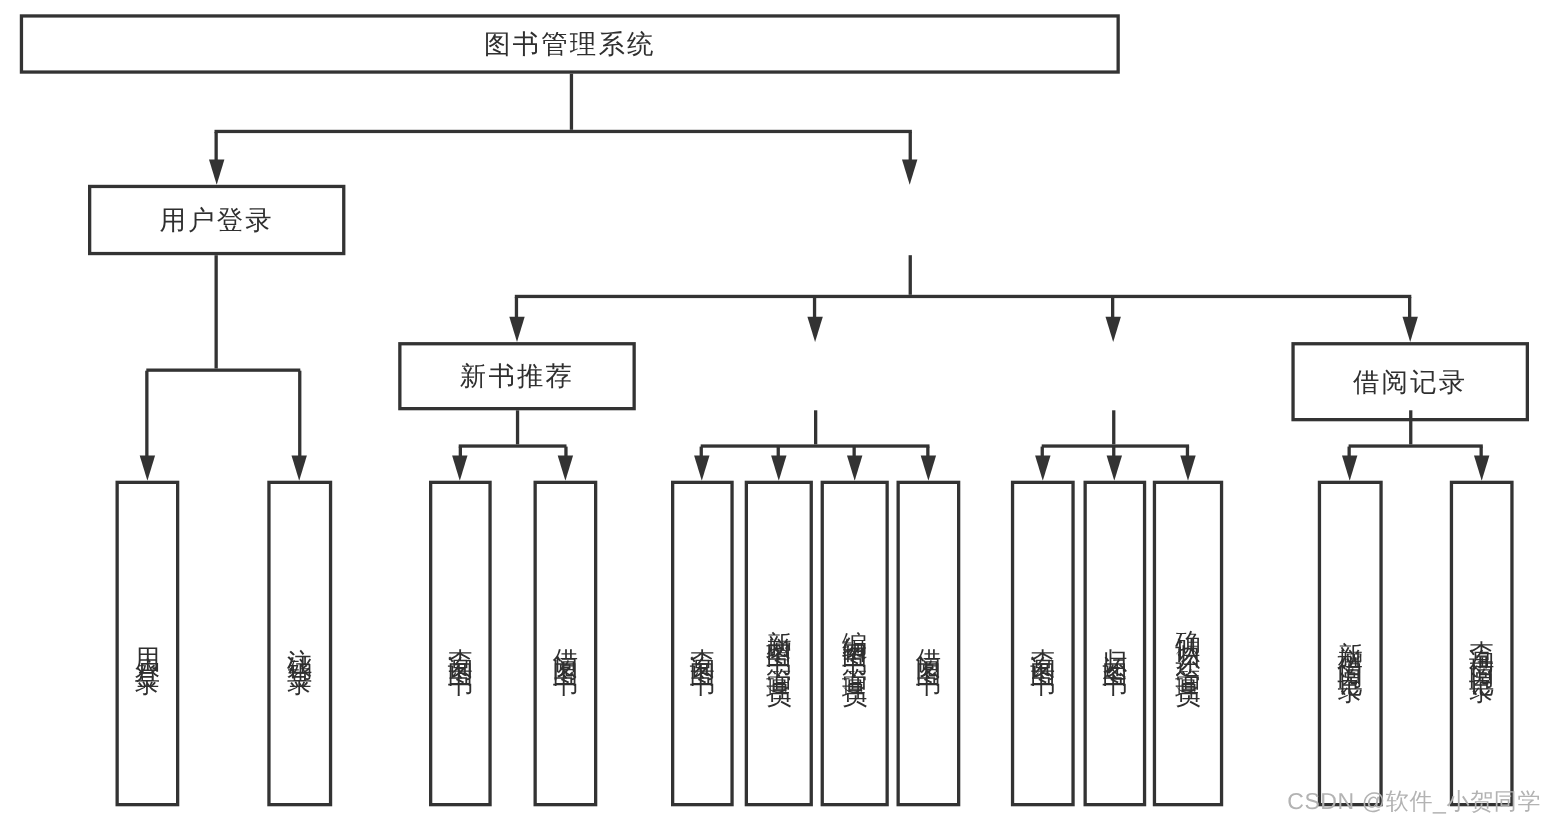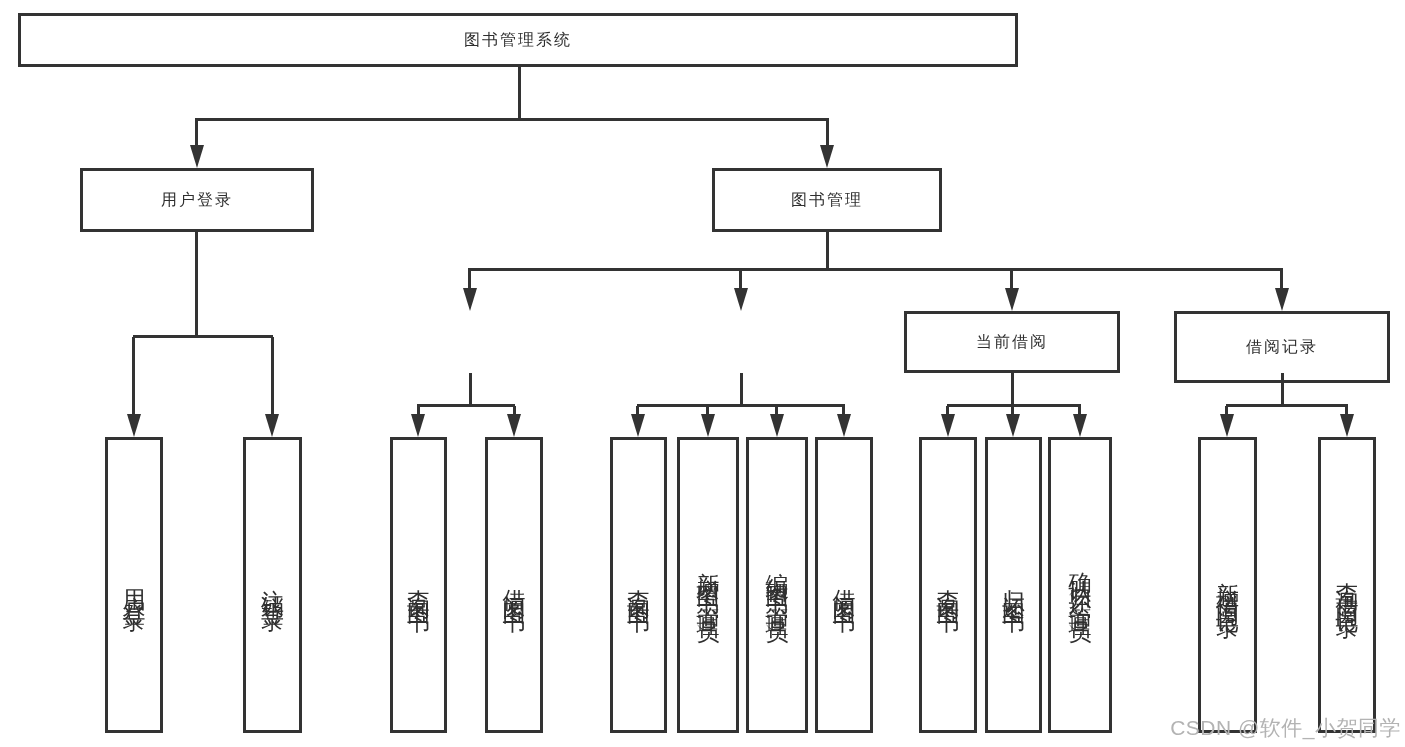--- a/index.html
+++ b/index.html
@@ -11,21 +11,21 @@
   html,body{margin:0;padding:0;background:var(--bg);}
   .canvas{
     position:relative;width:1405px;height:747px;background:var(--bg);
     font-family:"Liberation Sans","DejaVu Sans",sans-serif;overflow:hidden;
   }
   .node{
     position:absolute;box-sizing:border-box;background:#fff;
     border:3px solid var(--line);
     display:flex;align-items:center;justify-content:center;
   }
-  .htext{font-size:16px;letter-spacing:2px;color:var(--text);white-space:nowrap;}
+  .htext{font-size:24px;letter-spacing:2px;color:var(--text);white-space:nowrap;}
   .leaf .vtext{
     writing-mode:vertical-rl;text-orientation:mixed;
     font-size:23px;line-height:1;letter-spacing:7px;
     color:var(--text);white-space:nowrap;
   }
   .vline{position:absolute;width:3px;background:var(--line);}
   .hline{position:absolute;height:3px;background:var(--line);}
   .arrow{
     position:absolute;width:0;height:0;
     border-left:7px solid transparent;border-right:7px solid transparent;
@@ -48,44 +48,41 @@
   <div class="vline" style="left:518px;top:67px;height:51px"></div>
   <div class="hline" style="left:195px;top:118px;width:634px"></div>
   <div class="vline" style="left:195px;top:120px;height:28px"></div>
   <div class="arrow" style="left:190px;top:145px"></div>
   <div class="vline" style="left:826px;top:120px;height:28px"></div>
   <div class="arrow" style="left:820px;top:145px"></div>
 
   <div class="node branch" style="left:80px;top:168px;width:234px;height:64px">
     <span class="htext">用户登录</span>
   </div>
-  <div class="node branch" style="left:712px;top:168px;width:230px;height:64px">
-    <span class="htext">图书管理</span>
-  </div>
 
   <div class="vline" style="left:195px;top:232px;height:103px"></div>
   <div class="hline" style="left:133px;top:335px;width:140px"></div>
   <div class="vline" style="left:132px;top:337px;height:78px"></div>
   <div class="arrow" style="left:127px;top:414px"></div>
   <div class="vline" style="left:271px;top:337px;height:78px"></div>
   <div class="arrow" style="left:265px;top:414px"></div>
 
   <div class="vline" style="left:826px;top:232px;height:36px"></div>
   <div class="hline" style="left:468px;top:268px;width:815px"></div>
   <div class="vline" style="left:468px;top:270px;height:20px"></div>
   <div class="arrow" style="left:463px;top:288px"></div>
   <div class="vline" style="left:739px;top:270px;height:20px"></div>
   <div class="arrow" style="left:734px;top:288px"></div>
   <div class="vline" style="left:1010px;top:270px;height:20px"></div>
   <div class="arrow" style="left:1005px;top:288px"></div>
   <div class="vline" style="left:1280px;top:270px;height:20px"></div>
   <div class="arrow" style="left:1275px;top:288px"></div>
 
-  <div class="node module" style="left:904px;top:311px;width:216px;height:62px">
-    <span class="htext">当前借阅</span>
+  <div class="node module" style="left:362px;top:311px;width:216px;height:62px">
+    <span class="htext">新书推荐</span>
   </div>
   <div class="node module" style="left:1174px;top:311px;width:216px;height:72px">
     <span class="htext">借阅记录</span>
   </div>
 
   <div class="vline" style="left:469px;top:373px;height:31px"></div>
   <div class="hline" style="left:417px;top:404px;width:98px"></div>
   <div class="vline" style="left:417px;top:406px;height:10px"></div>
   <div class="arrow" style="left:411px;top:414px"></div>
   <div class="vline" style="left:513px;top:406px;height:10px"></div>

